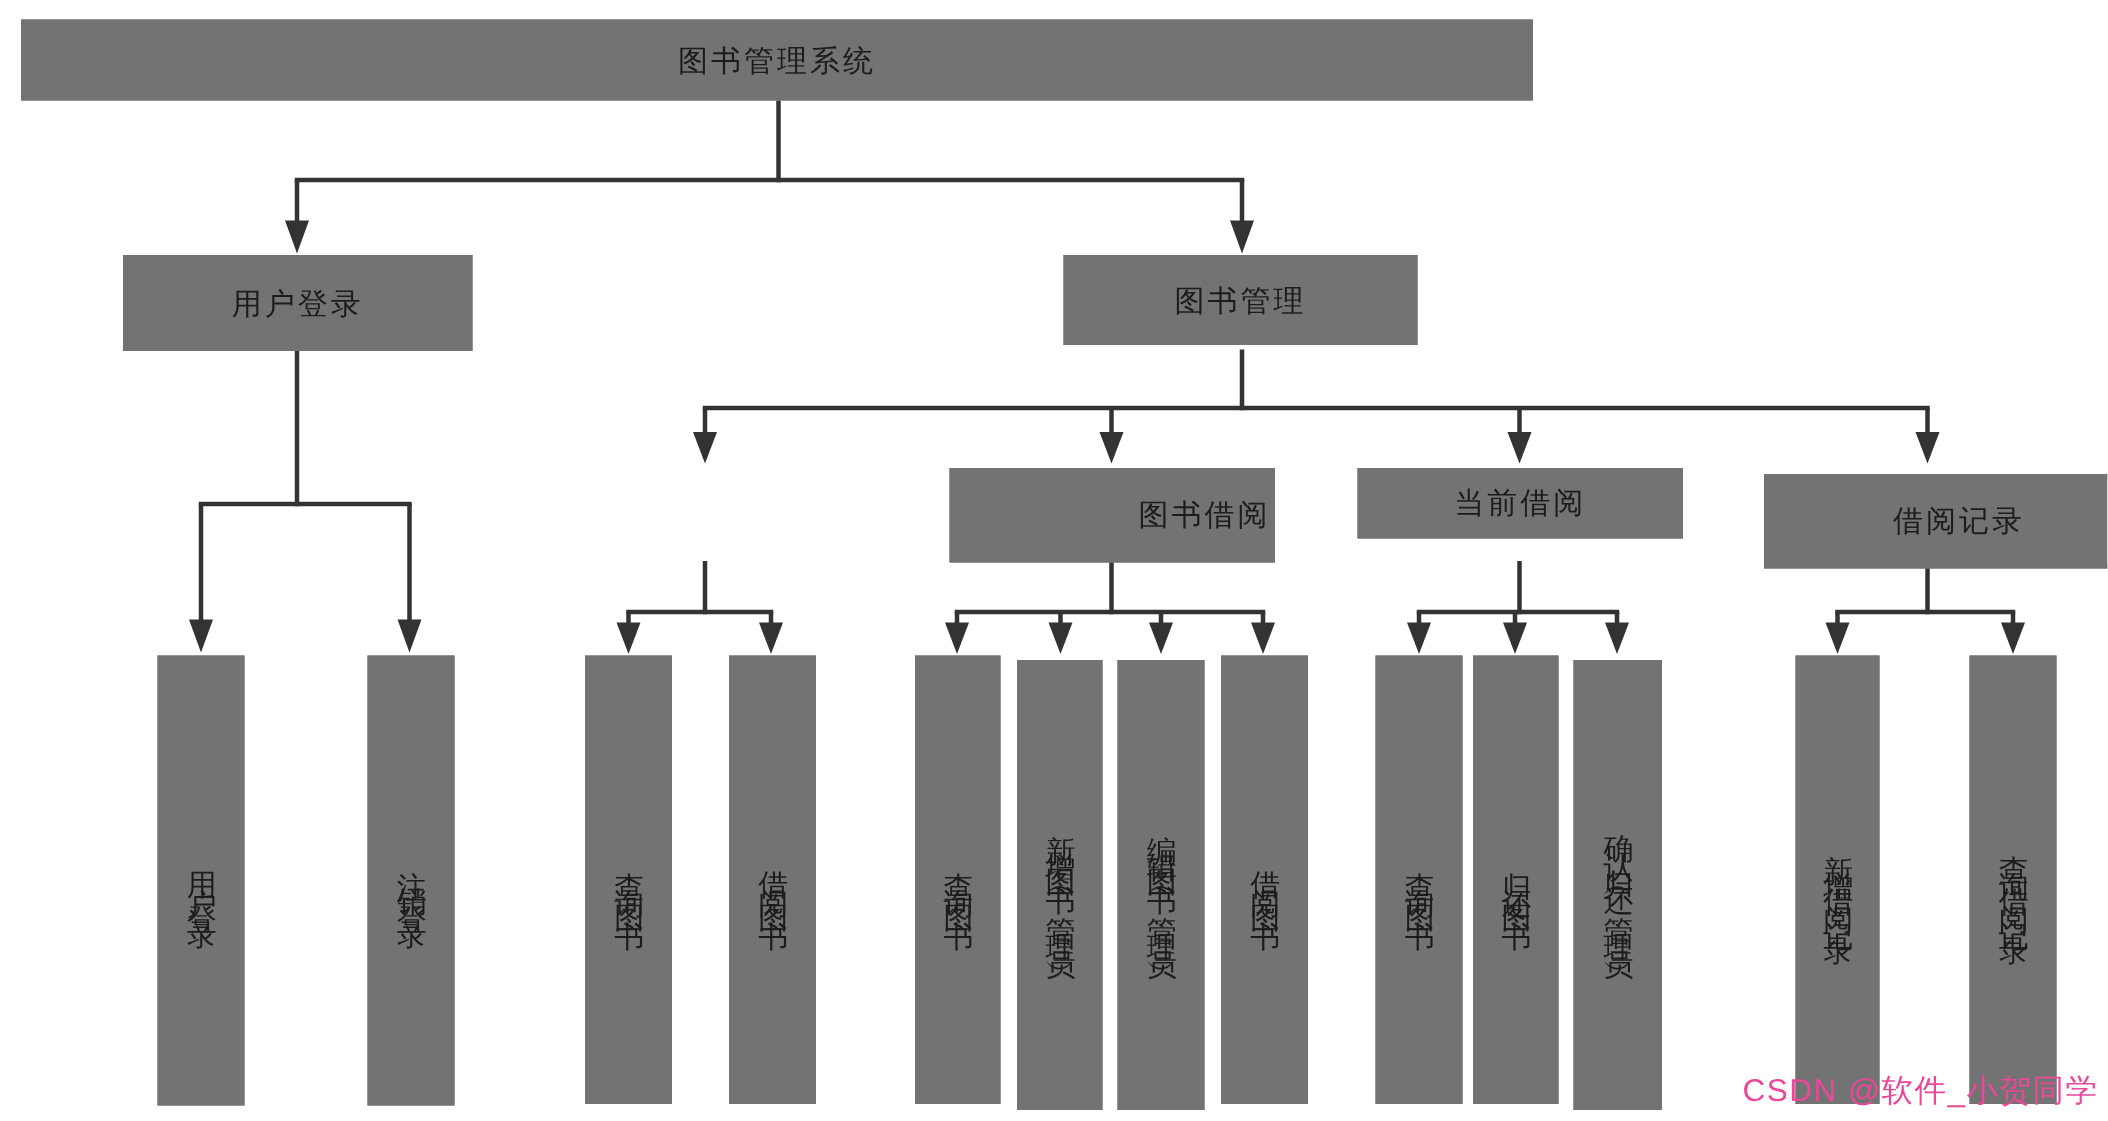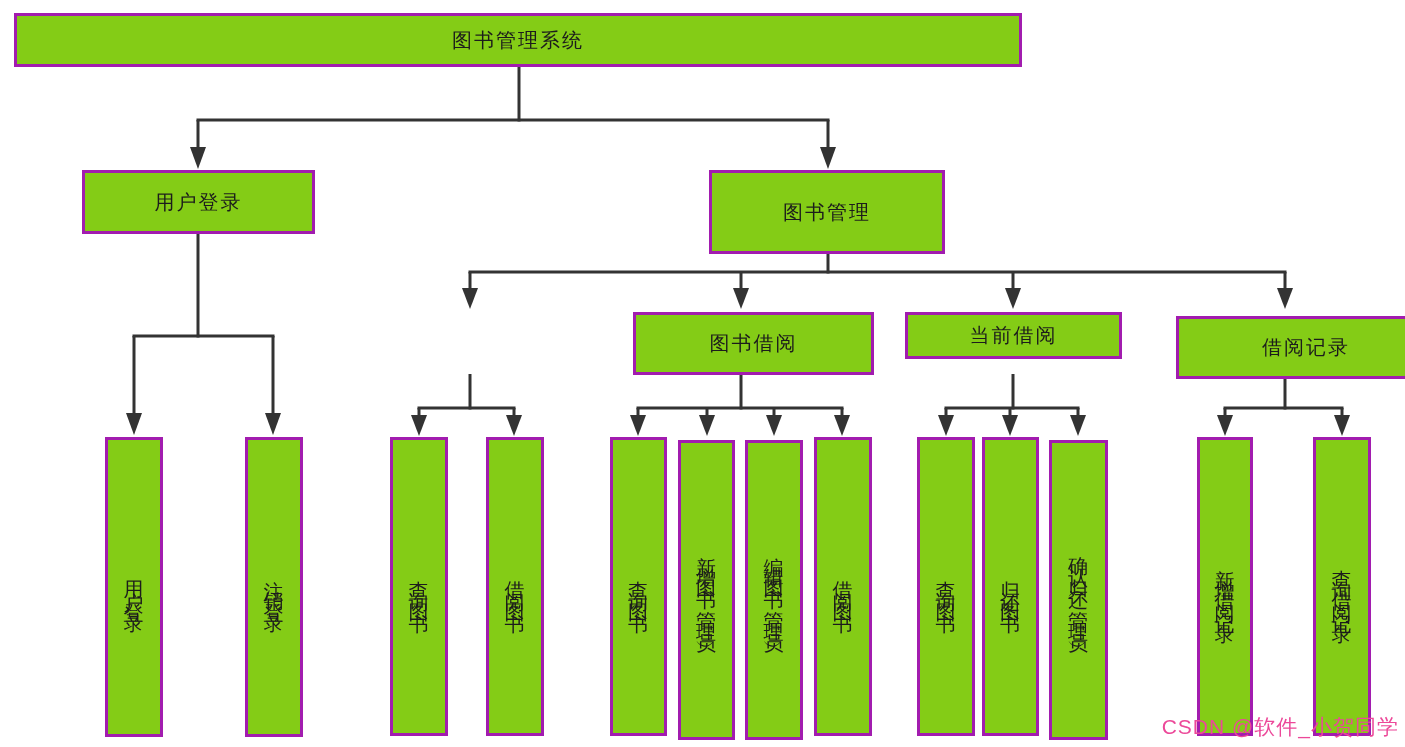--- a/index.html
+++ b/index.html
@@ -9,22 +9,22 @@
     height: 747px;
     background: #ffffff;
     font-family: "Liberation Sans", "DejaVu Sans", sans-serif;
     color: #1c1c1c;
     overflow: hidden;
   }
   .wires { position: absolute; left: 0; top: 0; z-index: 1; }
   .box {
     position: absolute;
     box-sizing: border-box;
-    background: #84cc16;
-    border: 3px solid #a21caf;
+    background: #737373;
+    border: 3px solid #737373;
     display: flex;
     align-items: center;
     justify-content: center;
     z-index: 2;
   }
   .h-label { font-size: 20px; letter-spacing: 2px; white-space: nowrap; }
   .leaf .v-label {
     writing-mode: vertical-rl;
     text-orientation: mixed;
     font-size: 20px;
@@ -126,25 +126,25 @@
     </g>
   </svg>
 
   <div class="box" style="left:14px; top:13px; width:1008px; height:54px;">
     <span class="h-label">图书管理系统</span>
   </div>
 
   <div class="box" style="left:82px; top:170px; width:233px; height:64px;">
     <span class="h-label">用户登录</span>
   </div>
-  <div class="box" style="left:709px; top:170px; width:236px; height:84px;">
+  <div class="box" style="left:709px; top:170px; width:236px; height:60px;">
     <span class="h-label">图书管理</span>
   </div>
 
-  <div class="box" style="left:633px; top:312px; width:241px; height:63px;">
+  <div class="box" style="left:633px; top:312px; width:217px; height:63px;justify-content:flex-end;">
     <span class="h-label">图书借阅</span>
   </div>
   <div class="box" style="left:905px; top:312px; width:217px; height:47px;">
     <span class="h-label">当前借阅</span>
   </div>
   <div class="box" style="left:1176px; top:316px; width:260px; height:63px;text-align:right;">
     <span class="h-label">借阅记录</span>
   </div>
 
   <div class="box leaf" style="left:105px; top:437px; width:58px; height:300px;">

